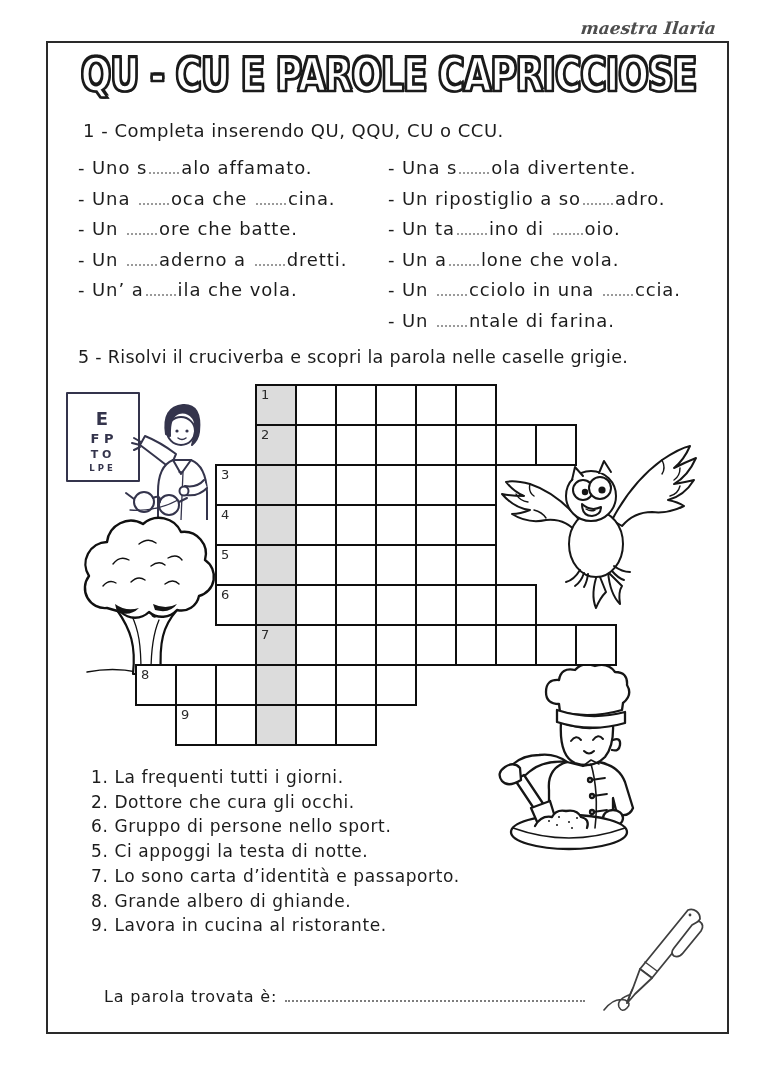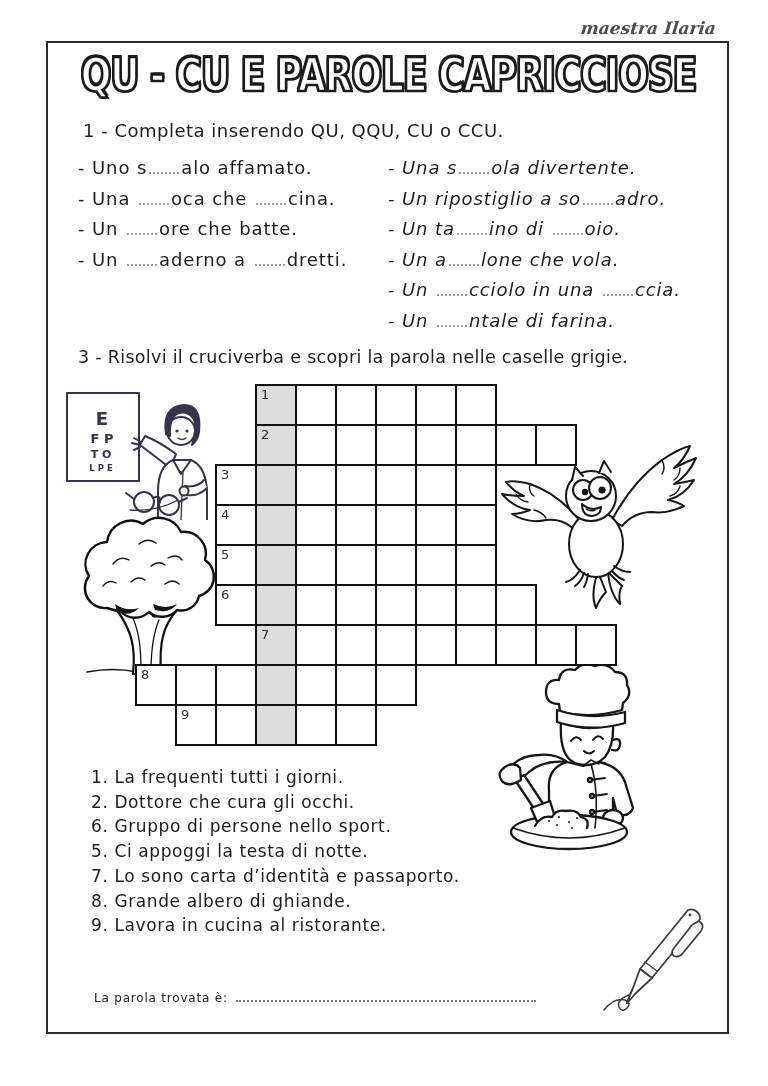--- a/index.html
+++ b/index.html
@@ -23,37 +23,37 @@
     text-shadow:-1.5px -1.5px 0 #1b1b1b,1.5px -1.5px 0 #1b1b1b,-1.5px 1.5px 0 #1b1b1b,1.5px 1.5px 0 #1b1b1b;
     transform:scaleY(1.28);transform-origin:top center;white-space:nowrap;
   }
   .ex1-heading{position:absolute;left:83px;top:120px;font-size:18px;letter-spacing:.5px;}
   .ex2-heading{position:absolute;left:78px;top:347px;font-size:17.5px;letter-spacing:.3px;white-space:nowrap;}
   ul.sentences{
     position:absolute;top:153px;margin:0;padding:0;list-style:none;
     font-size:18px;letter-spacing:.9px;line-height:30.5px;white-space:nowrap;
   }
   ul.sentences.left{left:78px;}
-  ul.sentences.right{left:388px;font-style:italic;}
+  ul.sentences.right{left:388px;}
   .blank{
     display:inline-block;width:30px;height:13px;margin:0 2px;
     border-bottom:2px dotted #9a9a9a;vertical-align:baseline;
   }
   .cw-cell{
     position:absolute;width:42px;height:42px;box-sizing:border-box;
     border:2px solid #0f0f0f;background:#ffffff;z-index:5;
   }
   .cw-num{
     display:block;font-size:13px;color:#2a2a2a;padding:2px 0 0 4px;line-height:13px;
   }
   .clues{
     position:absolute;left:84px;top:758px;margin:7px;padding:0;list-style:none;
     font-size:17px;letter-spacing:.6px;line-height:24.7px;white-space:nowrap;
   }
-  .answer-row{position:absolute;left:94px;top:986px;font-size:12px;letter-spacing:.8px;text-align:right;}
+  .answer-row{position:absolute;left:104px;top:986px;font-size:16px;letter-spacing:.8px;text-align:right;}
   .answer-dotted{
     display:inline-block;width:300px;height:14px;margin-left:8px;
     border-bottom:2px dotted #7d7d7d;vertical-align:baseline;
   }
   .art{position:absolute;z-index:1;}
   .art.doctor{left:60px;top:388px;}
   .art.tree{left:73px;top:506px;}
   .art.owl{left:494px;top:442px;}
   .art.chef{left:487px;top:660px;}
   .art.pen{left:596px;top:890px;z-index:6;}
@@ -67,31 +67,32 @@
 
 <div class="title">QU - CU E PAROLE CAPRICCIOSE</div>
 
 <div class="ex1-heading">1 - Completa inserendo QU, QQU, CU o CCU.</div>
 
 <ul class="sentences left" id="ex1-left">
     <li>- Uno s<span class="blank"></span>alo affamato.</li>
     <li>- Una <span class="blank"></span>oca che <span class="blank"></span>cina.</li>
     <li>- Un <span class="blank"></span>ore che batte.</li>
     <li>- Un <span class="blank"></span>aderno a <span class="blank"></span>dretti.</li>
+    <li>- Un’ a<span class="blank"></span>ila che vola.</li>
   </ul>
 <ul class="sentences right" id="ex1-right">
     <li>- Una s<span class="blank"></span>ola divertente.</li>
     <li>- Un ripostiglio a so<span class="blank"></span>adro.</li>
     <li>- Un ta<span class="blank"></span>ino di <span class="blank"></span>oio.</li>
     <li>- Un a<span class="blank"></span>lone che vola.</li>
     <li>- Un <span class="blank"></span>cciolo in una <span class="blank"></span>ccia.</li>
     <li>- Un <span class="blank"></span>ntale di farina.</li>
   </ul>
 
-<div class="ex2-heading">3 - Risolvi il cruciverba e scopri la parola nelle caselle grigie.</div>
+<div class="ex2-heading">5 - Risolvi il cruciverba e scopri la parola nelle caselle grigie.</div>
 
 <svg class="art doctor" width="158" height="132" viewBox="0 0 158 132">
   <g stroke="#34344c" stroke-width="2" fill="none" stroke-linecap="round" stroke-linejoin="round">
     <rect x="7" y="5" width="72" height="88" fill="#fff"></rect>
     <path d="M110,80 Q92,66 80,57 L85,48 Q100,54 116,66 Z" fill="#fff"></path>
     <path d="M80,57 l-8,-2 M81,54 l-7,-4 M80,59 l-6,3"></path>
     <circle cx="121" cy="43" r="14" fill="#fff"></circle>
     <path d="M106,46 Q102,19 123,17 Q142,16 139,44 Q138,52 132,57 Q138,38 133,30 Q127,23 119,25 Q109,28 110,48 Z" fill="#34344c" stroke="#34344c"></path>
     <circle cx="117" cy="43" r="1.6" fill="#34344c" stroke="none"></circle>
     <circle cx="127" cy="43" r="1.6" fill="#34344c" stroke="none"></circle>

